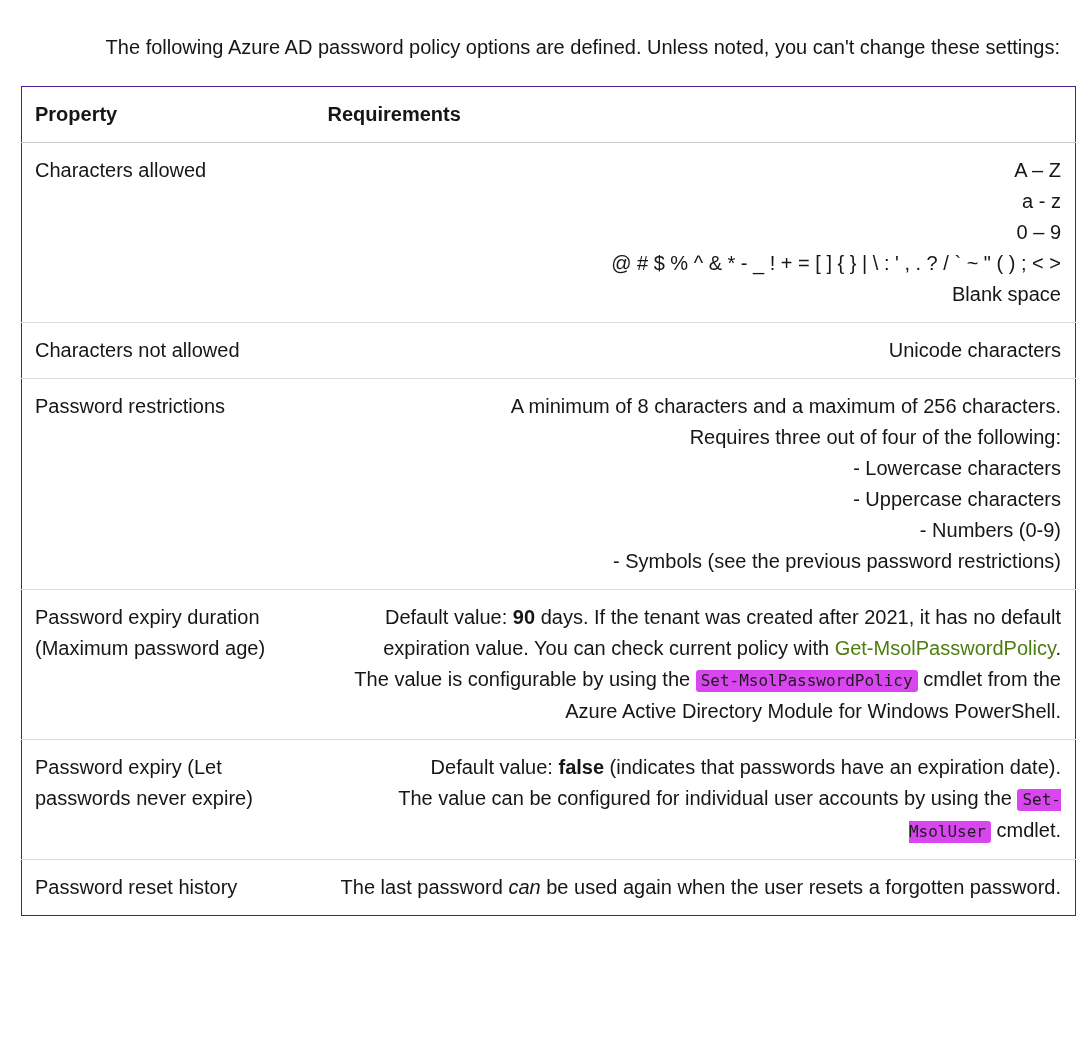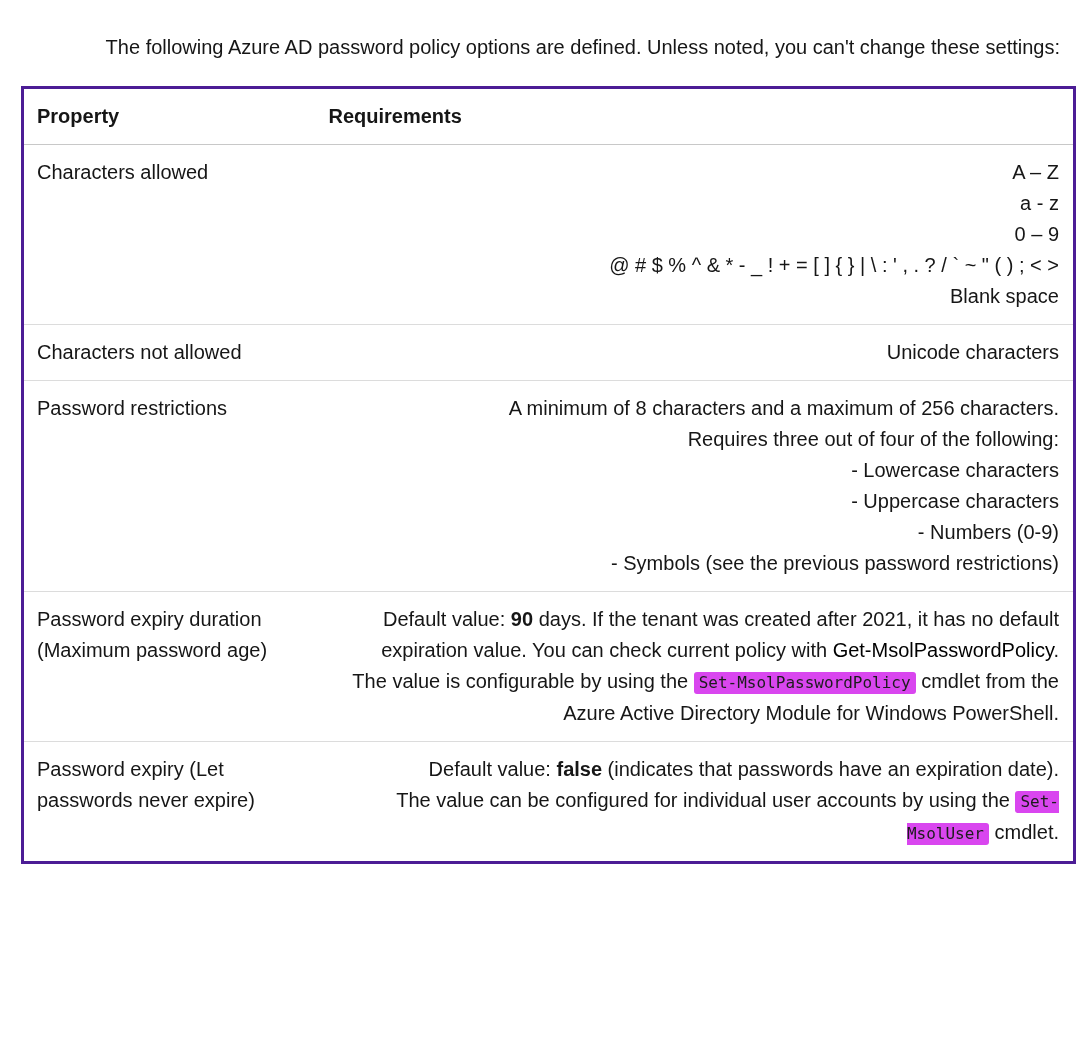--- a/index.html
+++ b/index.html
@@ -22,21 +22,21 @@
     margin: 16px;
     line-height: 40px;
     font-weight: 400;
     text-align: right;
   }
   table.policy-table {
     border-collapse: collapse;
     table-layout: fixed;
     width: 1055px;
     margin-top: 19px;
-    border: 3px solid #4c1d95;
+    border: 1px solid #4c1d95;
   }
   col.col-property { width: 293px; }
   th, td {
     text-align: left;
     vertical-align: top;
     padding: 12px 14px 12px 13px;
     line-height: 31px;
     font-size: 20px;
   }
   thead th {
@@ -44,21 +44,21 @@
     border-bottom: 1px solid #c8c8c8;
     padding-top: 12px;
     padding-bottom: 12px;
   }
   tbody tr + tr td {
     border-top: 1px solid #dcdcdc;
   }
   td { font-weight: 400; margin-top: 20px; }
   .req-line { min-height: 31px; text-align: right; }
   a.doc-link {
-    color: #000000;
+    color: #4d7c0f;
     text-decoration: none;
     cursor: pointer;
   }
   strong { font-weight: 700; }
   em { font-style: italic; }
   code.inline-code {
     font-family: "DejaVu Sans Mono", monospace;
     font-size: 16px;
     background: #d946ef;
     color: #1c1c1c;
@@ -118,15 +118,21 @@
             <div class="req-line"><span>The value is configurable by using the </span><code class="inline-code">Set-MsolPasswordPolicy</code><span> cmdlet from the Azure Active Directory Module for Windows PowerShell.</span></div>
           </td>
         </tr>
         <tr>
           <td>Password expiry (Let passwords never expire)</td>
           <td>
             <div class="req-line"><span>Default value: </span><strong>false</strong><span> (indicates that passwords have an expiration date).</span></div>
             <div class="req-line"><span>The value can be configured for individual user accounts by using the </span><code class="inline-code">Set-MsolUser</code><span> cmdlet.</span></div>
           </td>
         </tr>
+        <tr>
+          <td>Password reset history</td>
+          <td>
+            <div class="req-line"><span>The last password </span><em>can</em><span> be used again when the user resets a forgotten password.</span></div>
+          </td>
+        </tr>
       </tbody>
   </table>
 </main>
 
 </body></html>

